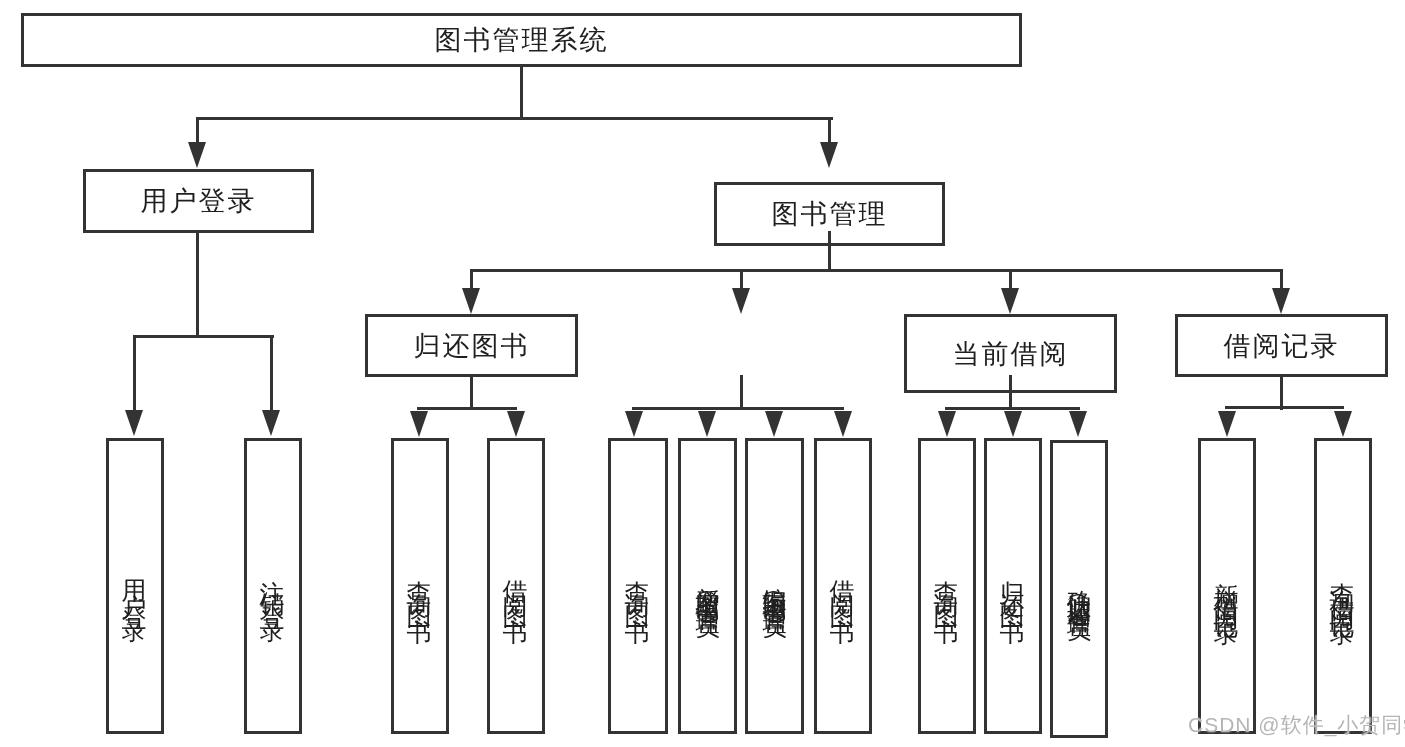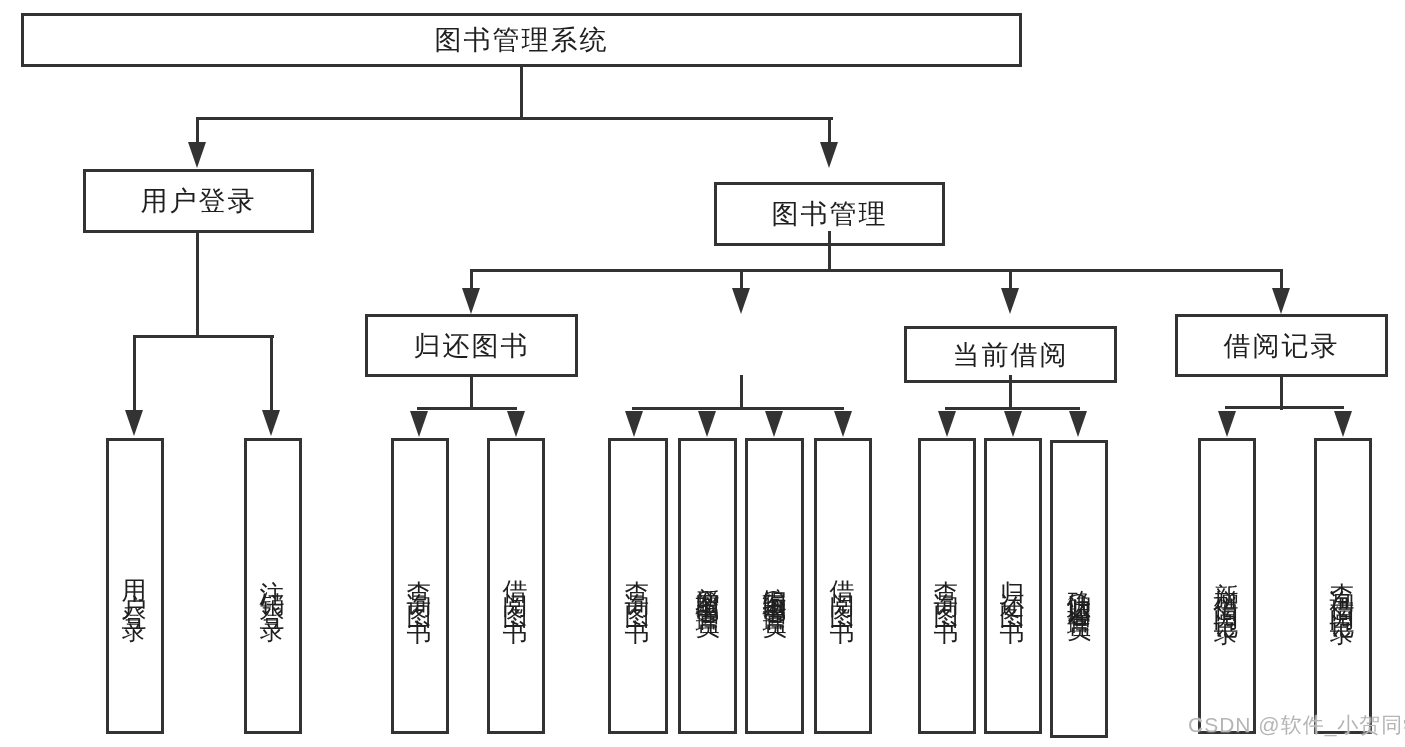--- a/index.html
+++ b/index.html
@@ -55,21 +55,21 @@
 
   <div class="hbox" style="left:714px;top:182px;width:231px;height:64px;">
     <span>图书管理</span>
   </div>
 
   <div class="hbox" style="left:365px;top:314px;width:213px;height:63px;">
     <span>归还图书</span>
   </div>
 
 
-  <div class="hbox" style="left:904px;top:326px;width:213px;height:57px;font-family:Liberation Mono, monospace;">
+  <div class="hbox" style="left:904px;top:314px;width:213px;height:79px;font-family:Liberation Mono, monospace;">
     <span>当前借阅</span>
   </div>
 
   <div class="hbox" style="left:1175px;top:314px;width:213px;height:63px;">
     <span>借阅记录</span>
   </div>
 
   <div class="vbox" style="left:106px;width:58px;">
     <span class="vtext v4">用户登录</span>
   </div>

